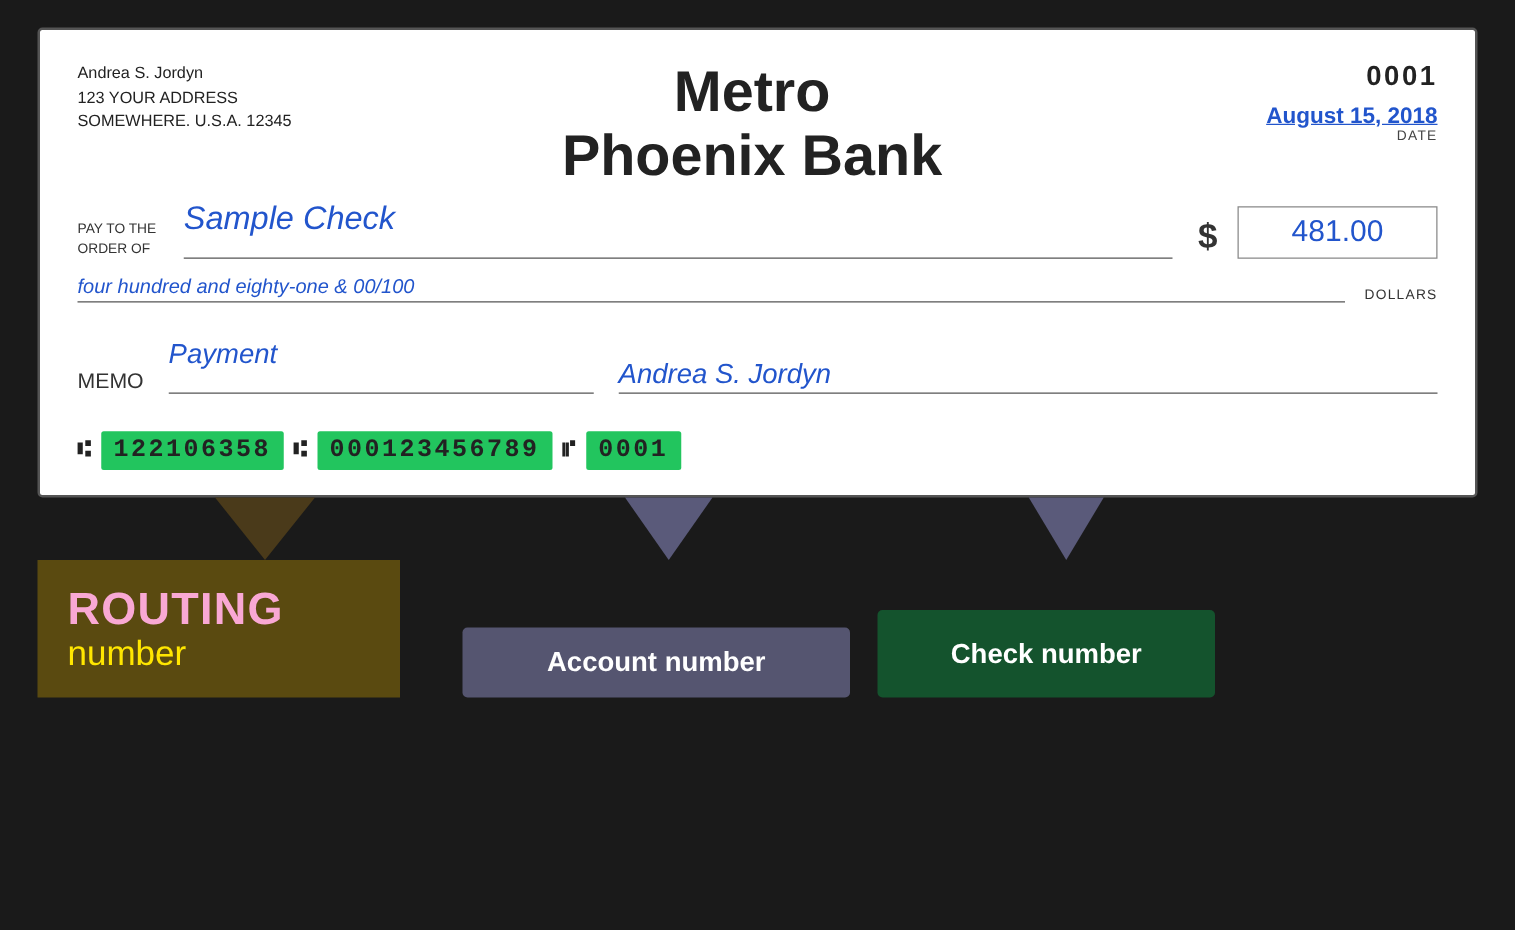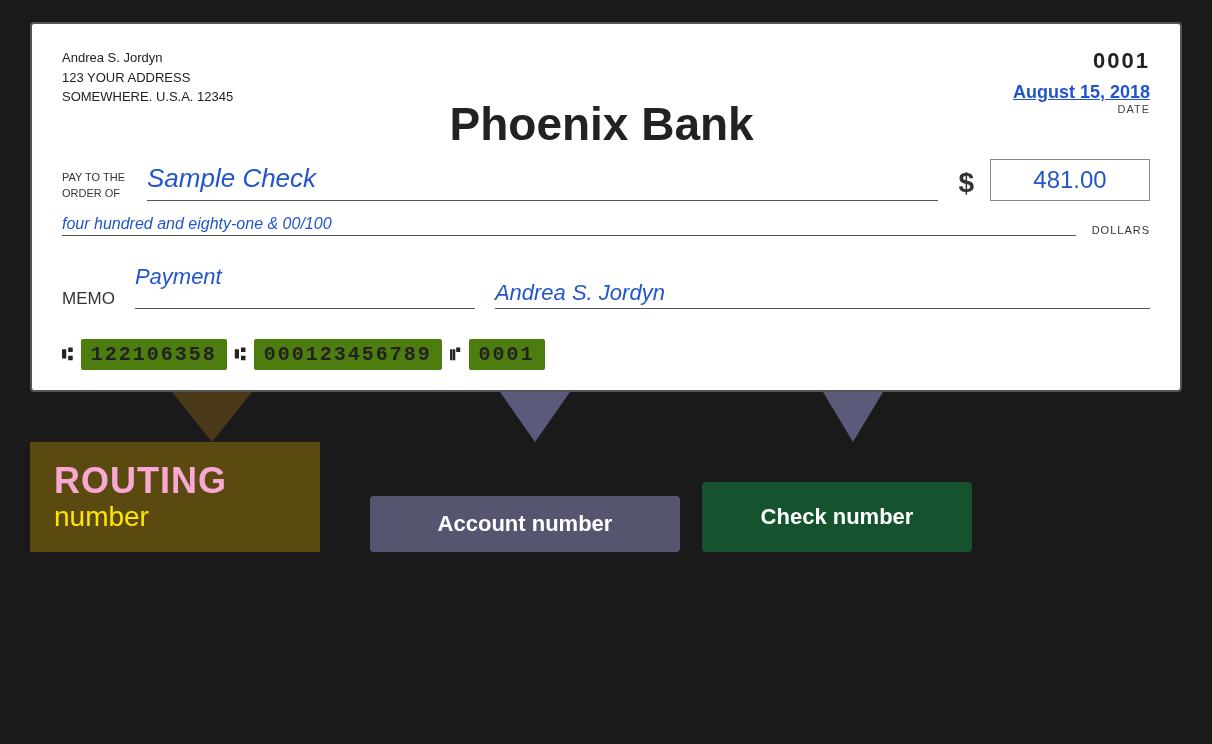--- a/index.html
+++ b/index.html
@@ -92,21 +92,21 @@
     .pay-to-label {
       font-size: 11px;
       color: #333;
       line-height: 1.4;
       min-width: 75px;
     }
 
     .pay-to-line {
       flex: 1;
       border-bottom: 1px solid #555;
-      padding-bottom: 6px;
+      padding-bottom: 16px;
     }
 
     .pay-to-name {
       font-size: 26px;
       color: #2255cc;
       font-style: italic;
     }
 
     .dollar-sign {
       font-size: 28px;
@@ -215,21 +215,21 @@
       font-weight: bold;
       color: #222;
     }
 
     .micr-symbol {
       font-size: 18px;
       color: #222;
     }
 
     .micr-highlight {
-      background: #4d7c0f;
+      background: #22c55e;
       padding: 4px 10px;
       border-radius: 2px;
       font-size: 20px;
       font-weight: bold;
       letter-spacing: 2px;
       color: #222;
     }
 
     
     .bottom-area {
@@ -350,21 +350,21 @@
 <div class="check-wrapper">
 
   <div class="check-top">
     <div class="check-address">
       <div>Andrea S. Jordyn</div>
       <div>123 YOUR ADDRESS</div>
       <div>SOMEWHERE. U.S.A. 12345</div>
     </div>
 
     <div class="check-bank-name">
-      <br>
+      <span>Metro</span><br>
       <span>Phoenix Bank</span>
     </div>
 
     <div class="check-top-right">
       <div class="check-number-top">0001</div>
       <div class="check-date-row">
         <div class="check-date-value">August 15, 2018</div>
         <div class="check-date-label">DATE</div>
       </div>
     </div>

